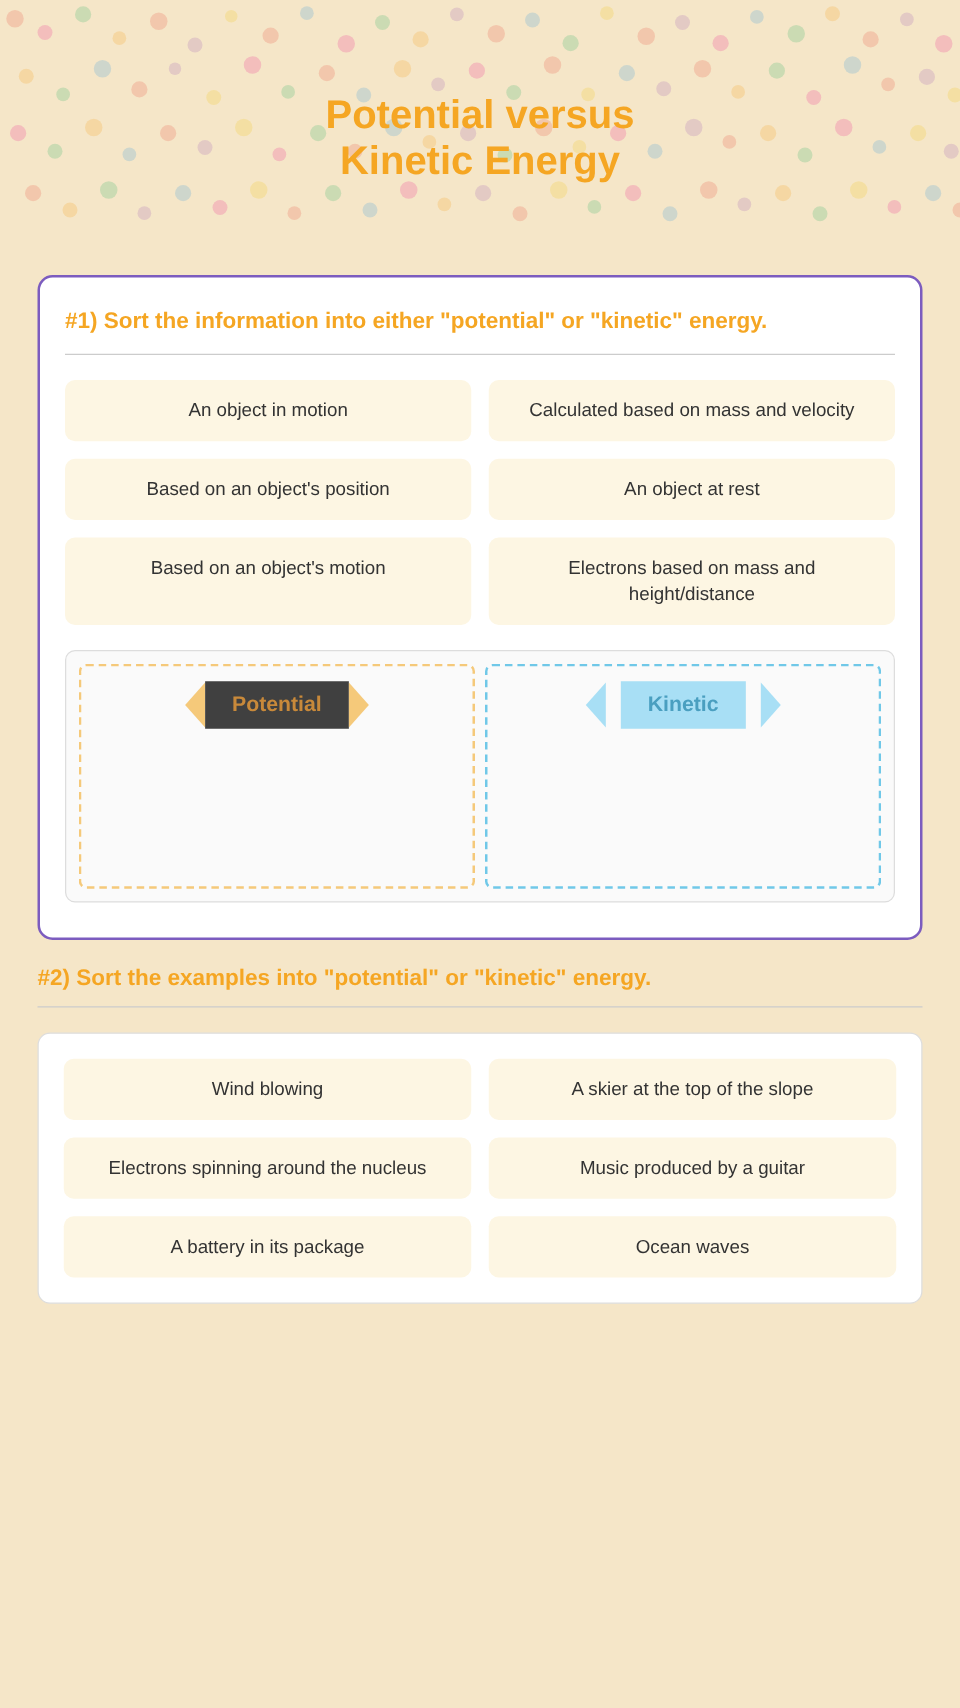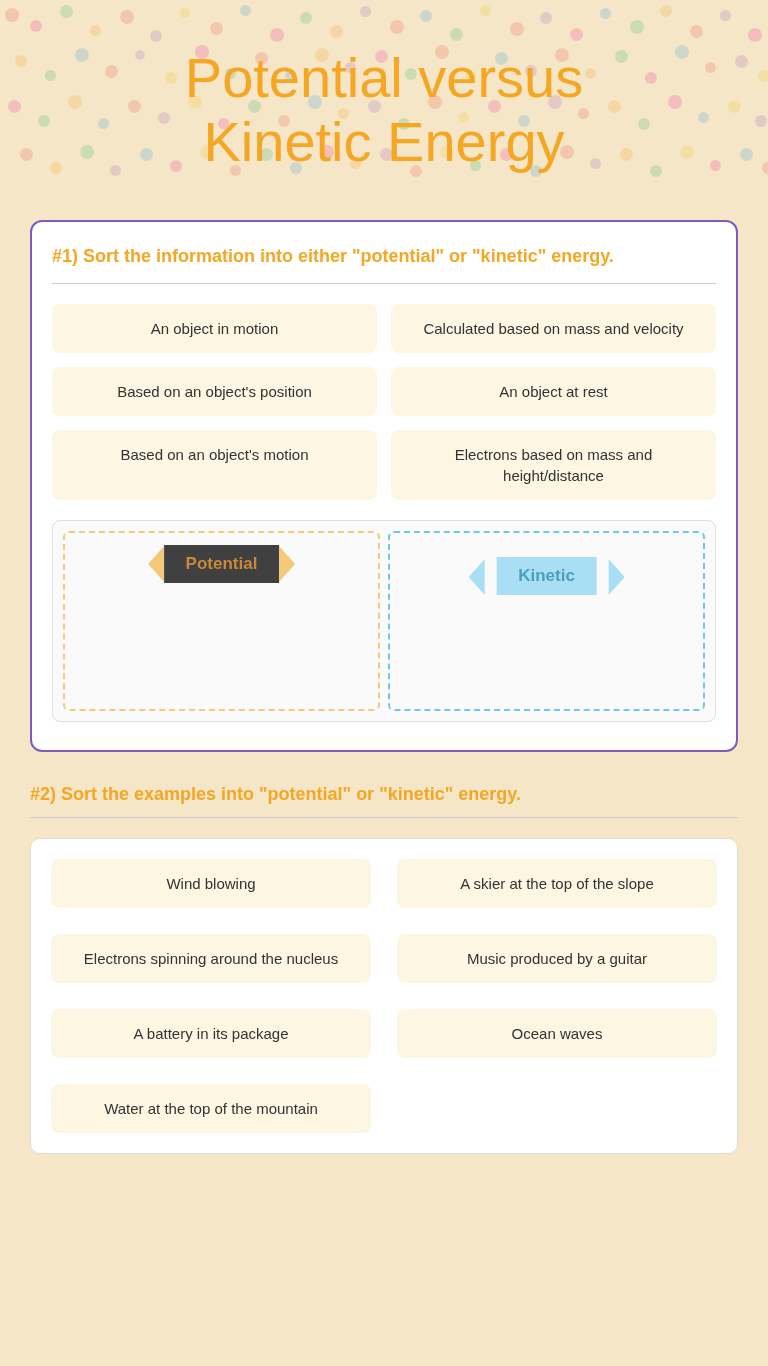--- a/index.html
+++ b/index.html
@@ -35,39 +35,39 @@
       background-color: #f5e6c8cc;
       padding: 30px 60px 20px 60px;
       text-align: center;
       min-height: 210px;
       display: flex;
       align-items: center;
       justify-content: center;
     }
 
     .page-title {
-      font-size: 56px;
-      font-weight: 400;
+      font-size: 32px;
+      font-weight: 700;
       color: #f5a623;
       line-height: 1.15;
       text-align: center;
     }
 
     .main-content {
       position: relative;
       z-index: 1;
       padding: 10px 30px 30px 30px;
     }
 
     .section-box {
       background: #fff;
       border: 2px solid #7c5cbf;
       border-radius: 12px;
       padding: 24px 20px 28px 20px;
-      margin-bottom: 32px;
+      margin-bottom: 20px;
     }
 
     .section-title {
       font-size: 18px;
       font-weight: 800;
       color: #f5a623;
       margin-bottom: 16px;
     }
 
     .divider {
@@ -93,21 +93,21 @@
       cursor: grab;
     }
 
     .sort-drop-area {
       min-height: 100px;
     }
 
     .examples-grid {
       display: grid;
       grid-template-columns: 1fr 1fr;
-      gap: 26px;
+      gap: 14px;
       background: #fff;
       border: 1.5px solid #ddd;
       border-radius: 10px;
       padding: 20px;
     }
   </style>
 </head>
 <body>
 
 <div class="confetti-bg" id="confetti-layer">
@@ -244,37 +244,36 @@
       <div style="flex:1; position:relative; border:2.5px dashed #f5c97a; border-radius:6px; min-height:175px; padding:60px 10px 16px 10px;">
         <div style="position:absolute; top:12px; left:50%; transform:translateX(-50%); display:flex; align-items:center;">
           <div style="width:0;height:0;border-top:18px solid transparent;border-bottom:18px solid transparent;border-right:16px solid #f5c97a;"></div>
           <div style="background:#404040; color:#c8893a; font-size:17px; font-weight:800; padding:9px 22px; white-space:nowrap;">Potential</div>
           <div style="width:0;height:0;border-top:18px solid transparent;border-bottom:18px solid transparent;border-left:16px solid #f5c97a;"></div>
         </div>
         <div class="sort-drop-area"></div>
       </div>
 
       <div style="flex:1; position:relative; border:2.5px dashed #70c8e8; border-radius:6px; min-height:175px; padding:60px 10px 16px 10px;">
-        <div style="position:absolute; top:24px; left:50%; transform:translateX(-50%); display:flex; align-items:flex-end;gap:12px;">
+        <div style="position:absolute; top:12px; left:50%; transform:translateX(-50%); display:flex; align-items:center;gap:12px;">
           <div style="width:0;height:0;border-top:18px solid transparent;border-bottom:18px solid transparent;border-right:16px solid #a8dff5;"></div>
           <div style="background:#a8dff5; color:#4a9fc0; font-size:17px; font-weight:800; padding:9px 22px; white-space:nowrap;">Kinetic</div>
           <div style="width:0;height:0;border-top:18px solid transparent;border-bottom:18px solid transparent;border-left:16px solid #a8dff5;"></div>
         </div>
         <div class="sort-drop-area"></div>
       </div>
     </div>
   </div>
 
   <div style="margin-bottom:30px;">
     <div class="section-title" style="font-size:18px; font-weight:800; color:#f5a623; margin-bottom:12px;">#2) Sort the examples into "potential" or "kinetic" energy.</div>
     <hr class="divider">
     <div class="examples-grid" id="section2-grid">
         <div class="item-card">Wind blowing</div>
         <div class="item-card">A skier at the top of the slope</div>
         <div class="item-card">Electrons spinning around the nucleus</div>
         <div class="item-card">Music produced by a guitar</div>
         <div class="item-card">A battery in its package</div>
         <div class="item-card">Ocean waves</div>
-        <div class="item-card">Water at the top of the mountain</div>
       </div>
   </div>
 
 </div>
 
 </body></html>

